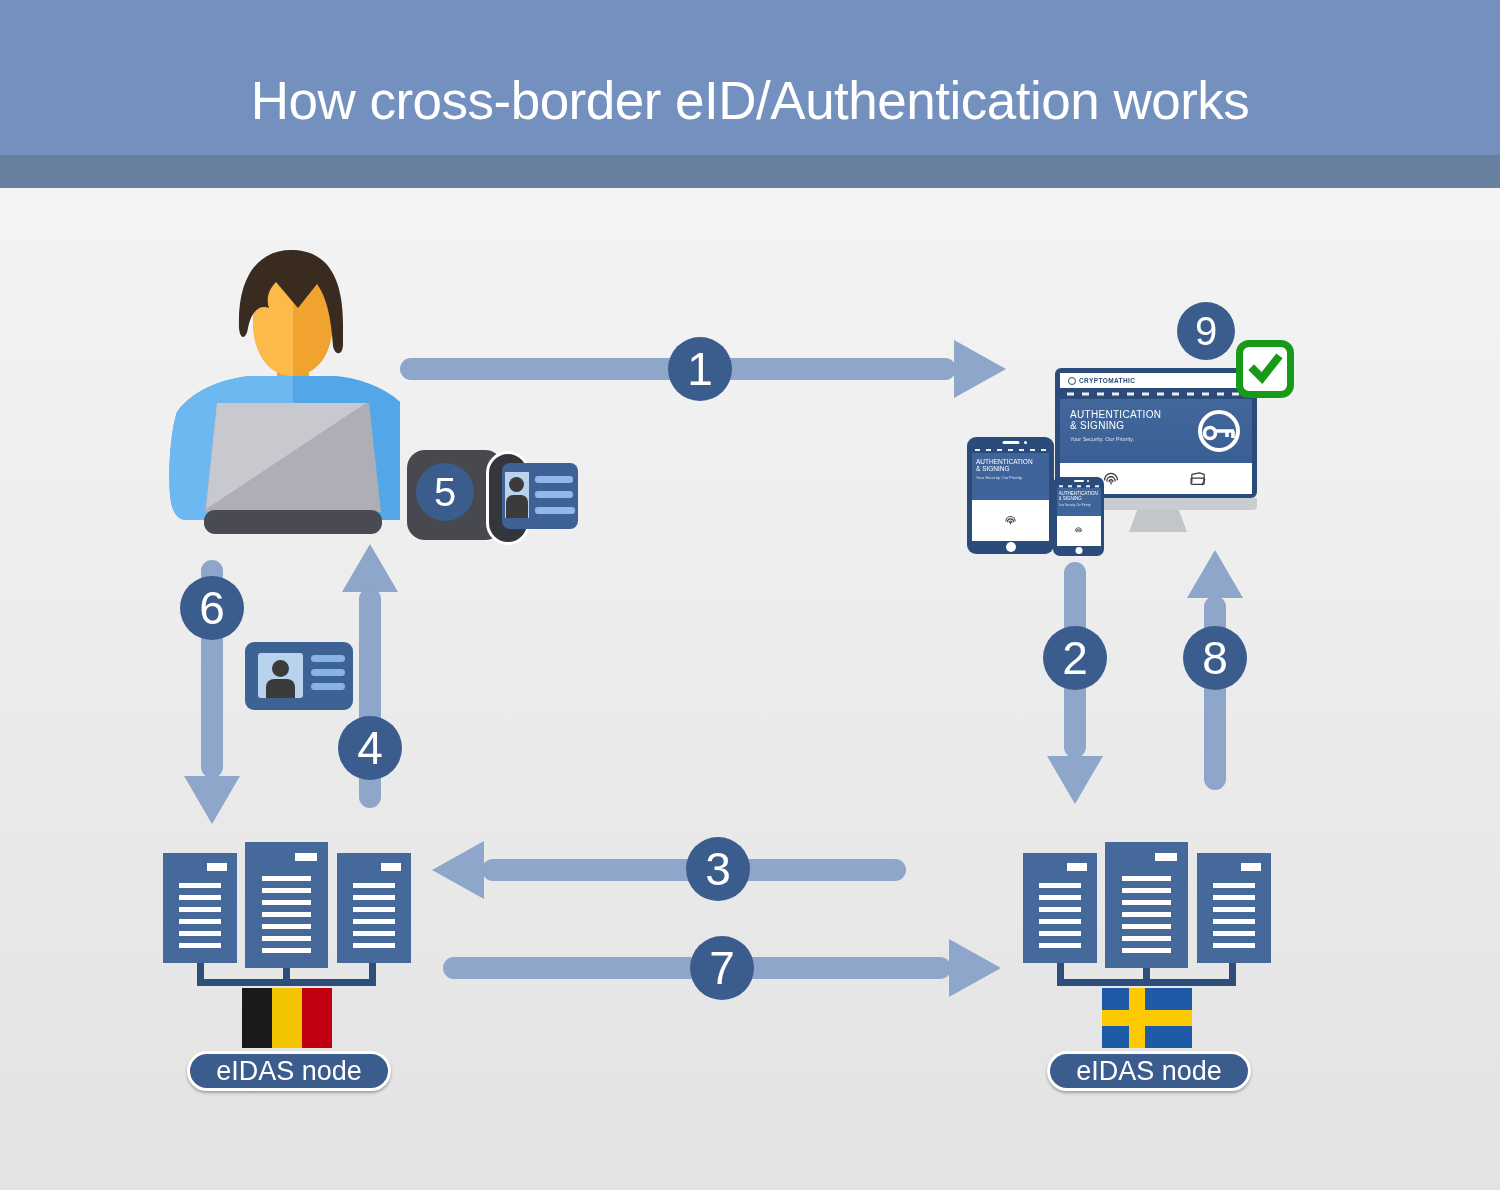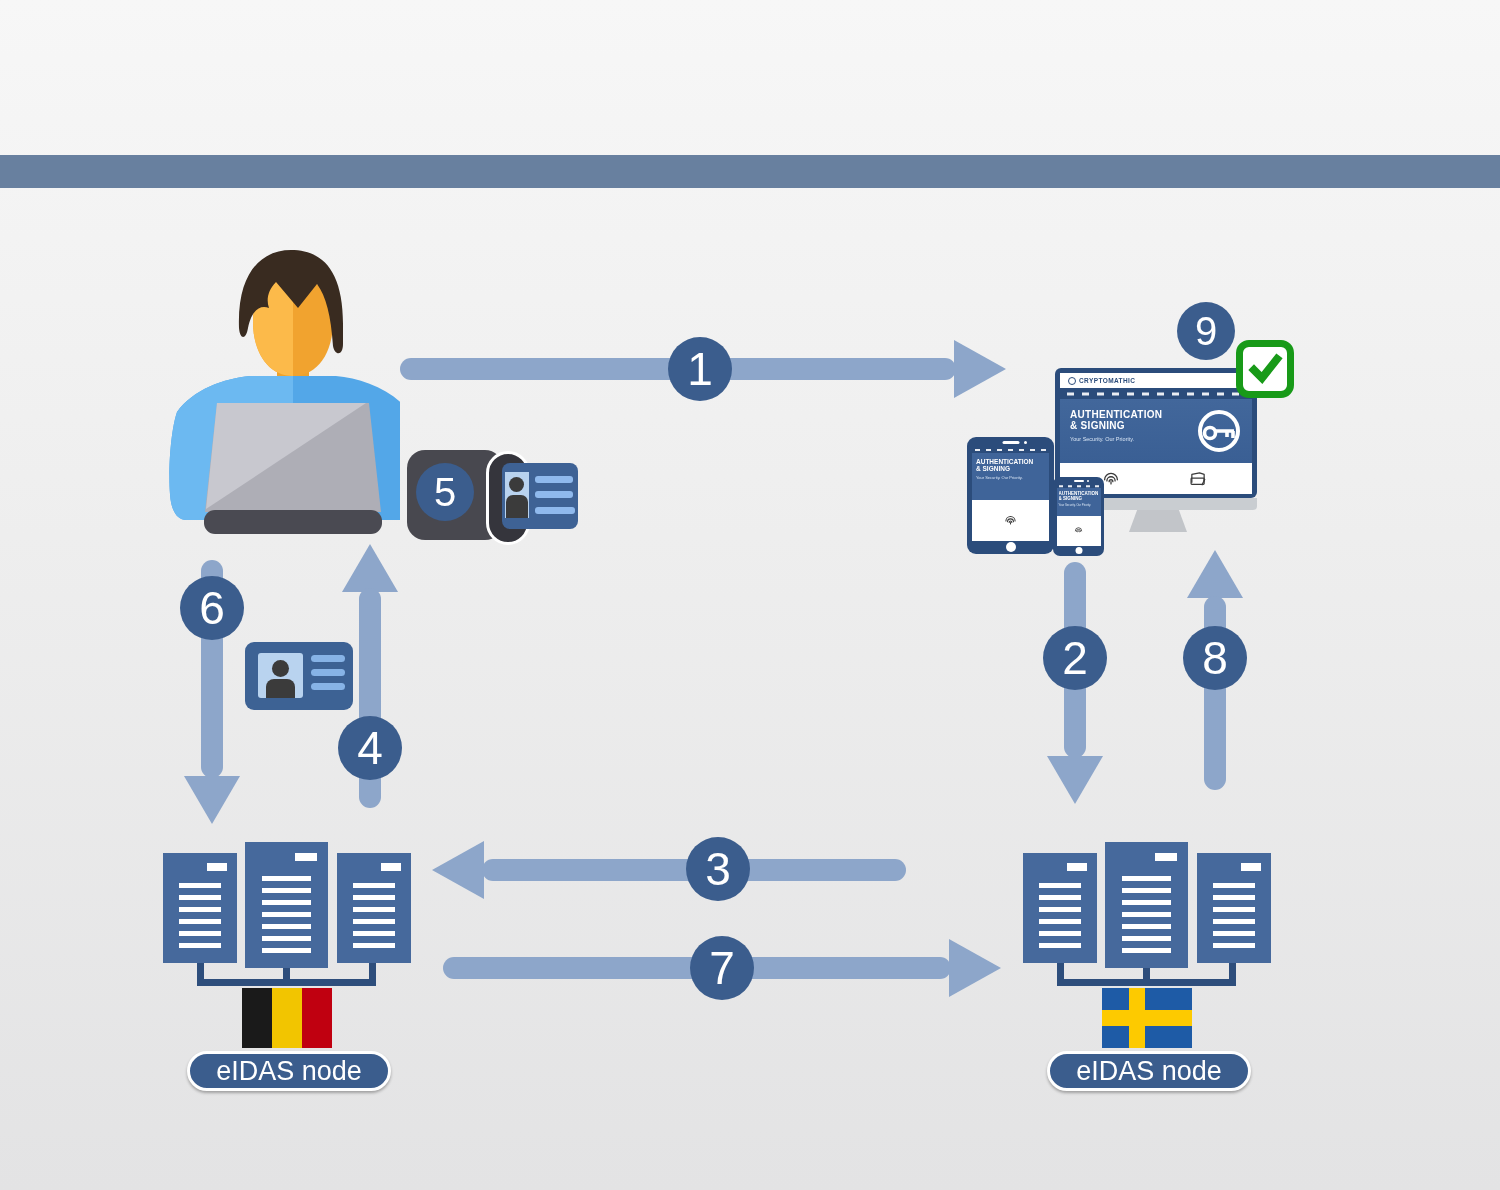--- a/index.html
+++ b/index.html
@@ -64,21 +64,21 @@
   .m-head{height:15px;display:flex;align-items:center;padding-left:8px;gap:3px;}
   .m-mark{width:6px;height:6px;border:1px solid #2b4c7b;border-radius:50%;}
   .m-logo{font-size:6.5px;font-weight:bold;color:#2b4c7b;letter-spacing:.4px;}
   .navbar{background:#2b4c7b;position:relative;}
   .navbar .dashes{position:absolute;left:7px;right:7px;top:50%;transform:translateY(-50%);
       background:repeating-linear-gradient(90deg,rgba(255,255,255,.9) 0 7px,transparent 7px 15px);}
   .m-nav{height:11px;}
   .m-nav .dashes{height:3px;}
   .m-hero{height:64px;background:linear-gradient(180deg,#42679b,#3a5f94);position:relative;
           padding:10px 0 0 10px;box-sizing:border-box;color:#fff;}
-  .hero-h{font-weight:bold;white-space:nowrap;overflow:hidden;}
+  .hero-h{font-weight:normal;white-space:nowrap;overflow:hidden;}
   .m-hero .hero-h{font-size:10px;line-height:11px;letter-spacing:.3px;}
   .m-hero .hero-tag{font-size:5.5px;color:#d7e4f4;margin-top:5px;}
   .m-key{position:absolute;right:10px;top:9px;}
   .m-foot{height:31px;background:#fff;display:flex;align-items:center;gap:68px;padding-left:42px;}
   .m-chin{position:absolute;left:1055px;top:498px;width:202px;height:12px;background:#c9cdd1;
           border-radius:0 0 4px 4px;z-index:3;}
   .m-neck{position:absolute;left:1129px;top:510px;width:58px;height:22px;background:#c2c5c9;
           clip-path:polygon(14% 0,86% 0,100% 100%,0 100%);z-index:3;}
   .tablet{position:absolute;left:967px;top:437px;width:87px;height:117px;background:#2b4c7b;
           border-radius:9px;padding:10px 5px 13px;box-sizing:border-box;z-index:4;}
@@ -109,20 +109,23 @@
   .check-box{position:absolute;left:1236px;top:340px;width:44px;height:44px;background:#fff;
              border:7px solid #189a18;border-radius:13px;display:flex;align-items:center;justify-content:center;z-index:7;}
   
   .person-wrap{position:absolute;left:120px;top:244px;width:280px;height:300px;z-index:2;}
 </style>
 </head>
 <body>
 
 <div class="stage">
 
+  <div class="title-band">
+    <h1>How cross-border eID/Authentication works</h1>
+  </div>
   <div class="sub-band"></div>
 
   <div class="person-wrap">
     <svg width="280" height="300" viewBox="0 0 280 300">
       <defs>
         <clipPath id="shirtClip">
             <path d="M57,168 C72,146 105,134 130,132 L216,132 C241,134 274,146 289,168 C295,185 298,225 296,250 C295,268 288,276 280,276 L66,276 C58,276 51,268 50,250 C48,225 51,185 57,168 Z"></path>
           </clipPath>
         <clipPath id="faceClip">
             <path d="M133,78 C133,45 150,34 173,34 C196,34 213,45 213,78 C213,108 198,132 173,132 C148,132 133,108 133,78 Z"></path>

